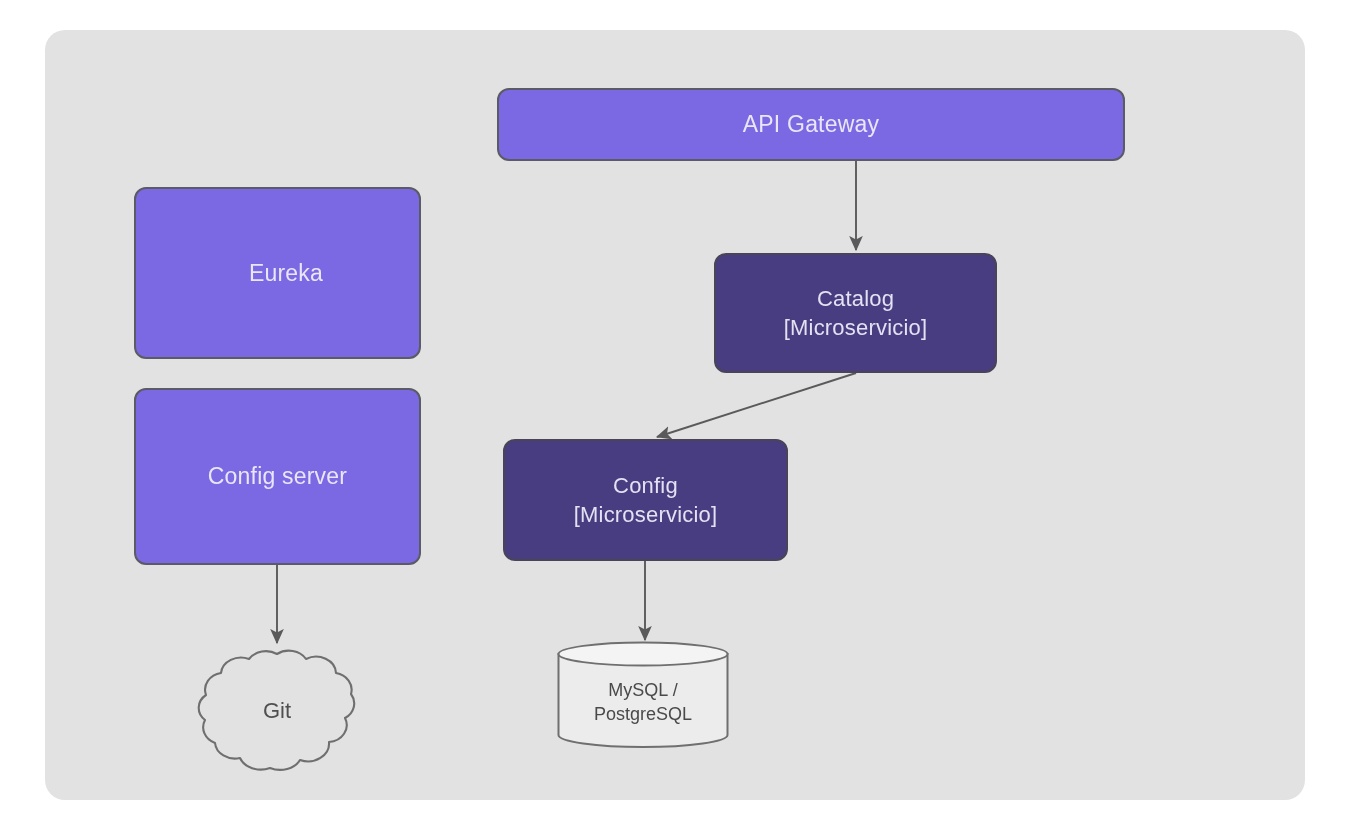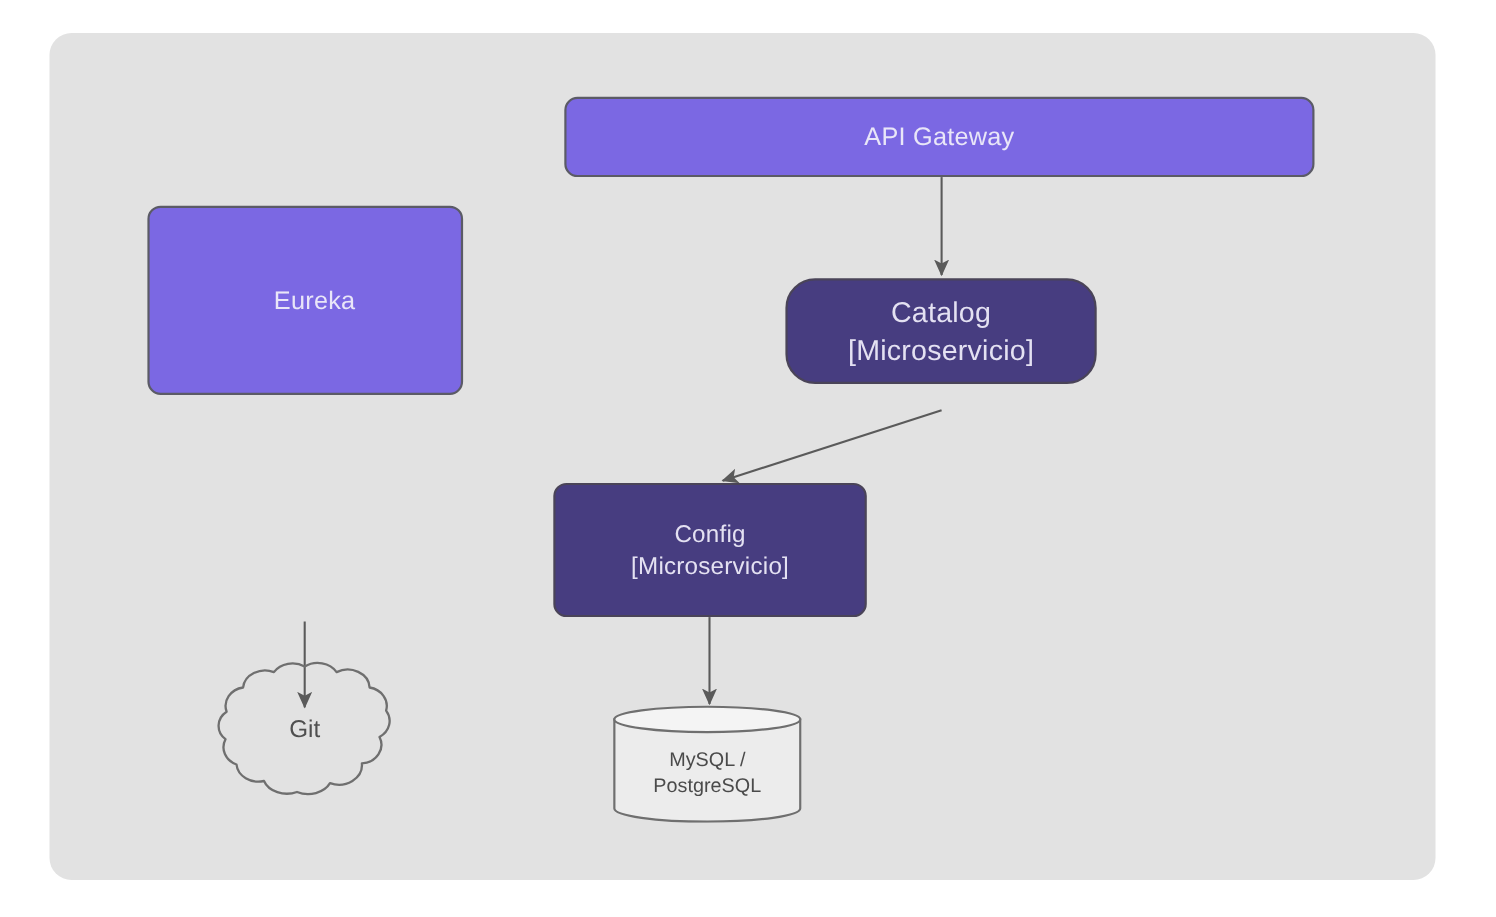--- a/index.html
+++ b/index.html
@@ -67,43 +67,41 @@
   }
 
   .node-label {
     white-space: pre-line;
     padding: 0 6px;
   }
 
   
   #node-api-gateway {
     left: 497px; top: 88px;
-    width: 682px; height: 73px;
+    width: 628px; height: 73px;
     font-size: 23px;
-    margin-left: 16px;
   }
 
   #node-eureka {
     left: 134px; top: 187px;
     width: 287px; height: 172px;
     font-size: 23px;
     padding-left: 17px;
   }
 
   #node-config-server {
     left: 134px; top: 388px;
     width: 287px; height: 177px;
     font-size: 23px;
   }
 
   #node-catalog {
     left: 714px; top: 253px;
-    width: 283px; height: 96px;
-    font-size: 26px;
-    border-radius: 27px;
+    width: 283px; height: 120px;
+    font-size: 22px;
   }
 
   #node-movie {
     left: 503px; top: 439px;
     width: 285px; height: 122px;
     font-size: 22px;
   }
 
   
   #node-database {
@@ -133,21 +131,21 @@
     white-space: pre-line;
     font-size: 18px;
     color: #4a4a4a;
     line-height: 1.35;
   }
 
   
   #node-git {
     position: absolute;
     left: 196px;
-    top: 600px;
+    top: 648px;
     width: 162px;
     height: 126px;
     text-decoration: underline;
   }
 
   #node-git .cloud-svg {
     position: absolute;
     left: 0; top: 0;
     width: 162px; height: 126px;
   }
@@ -195,20 +193,23 @@
   </svg>
 
   <div class="node node-light" id="node-api-gateway">
     <span class="node-label">API Gateway</span>
   </div>
 
   <div class="node node-light" id="node-eureka">
     <span class="node-label">Eureka</span>
   </div>
 
+  <div class="node node-light" id="node-config-server">
+    <span class="node-label">Config server</span>
+  </div>
 
   <div class="node node-dark" id="node-catalog">
     <span class="node-label">Catalog
 [Microservicio]</span>
   </div>
 
   <div class="node node-dark" id="node-movie">
     <span class="node-label">Config
 [Microservicio]</span>
   </div>

